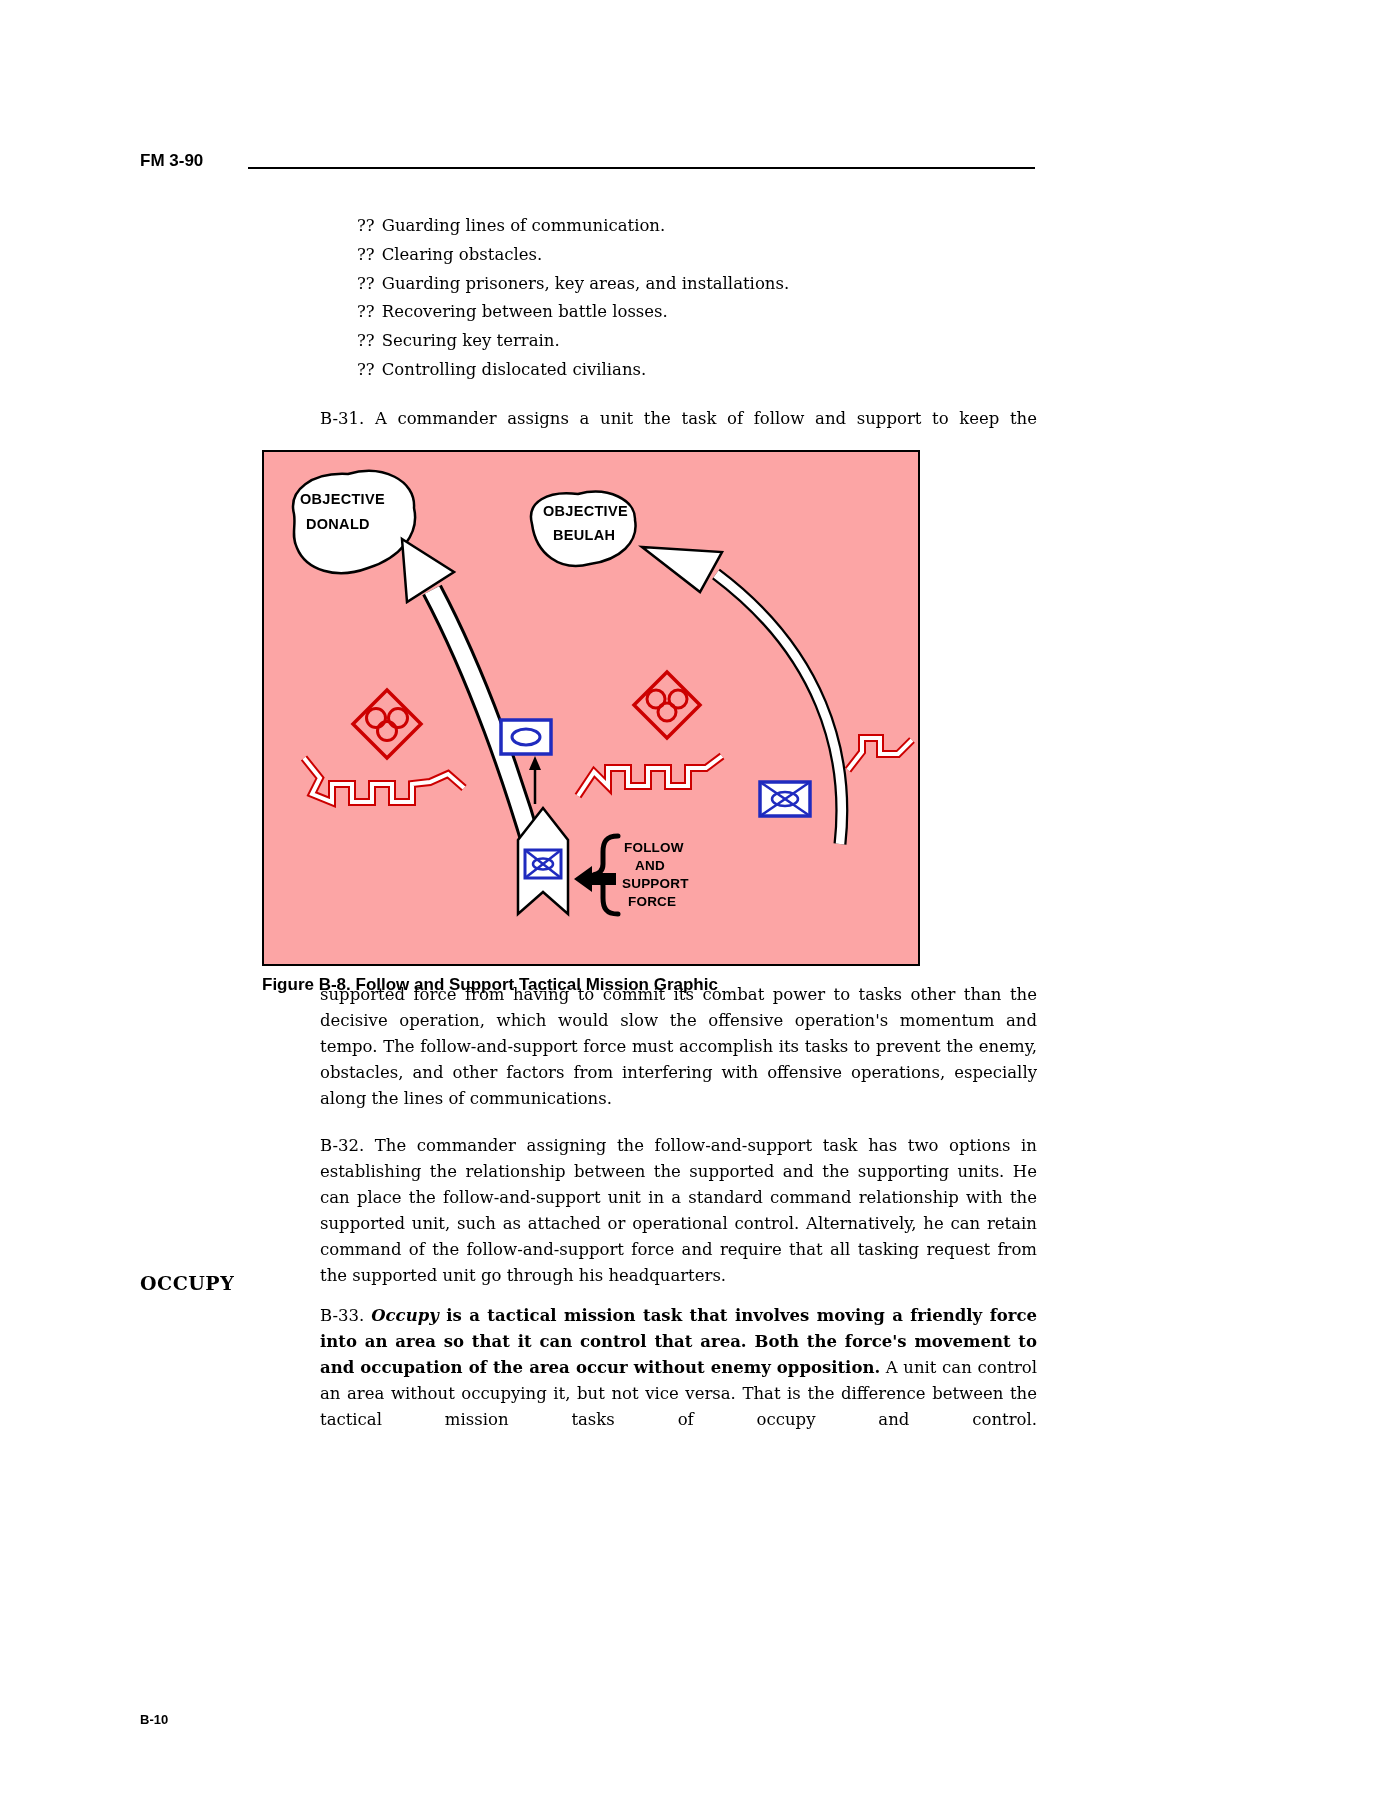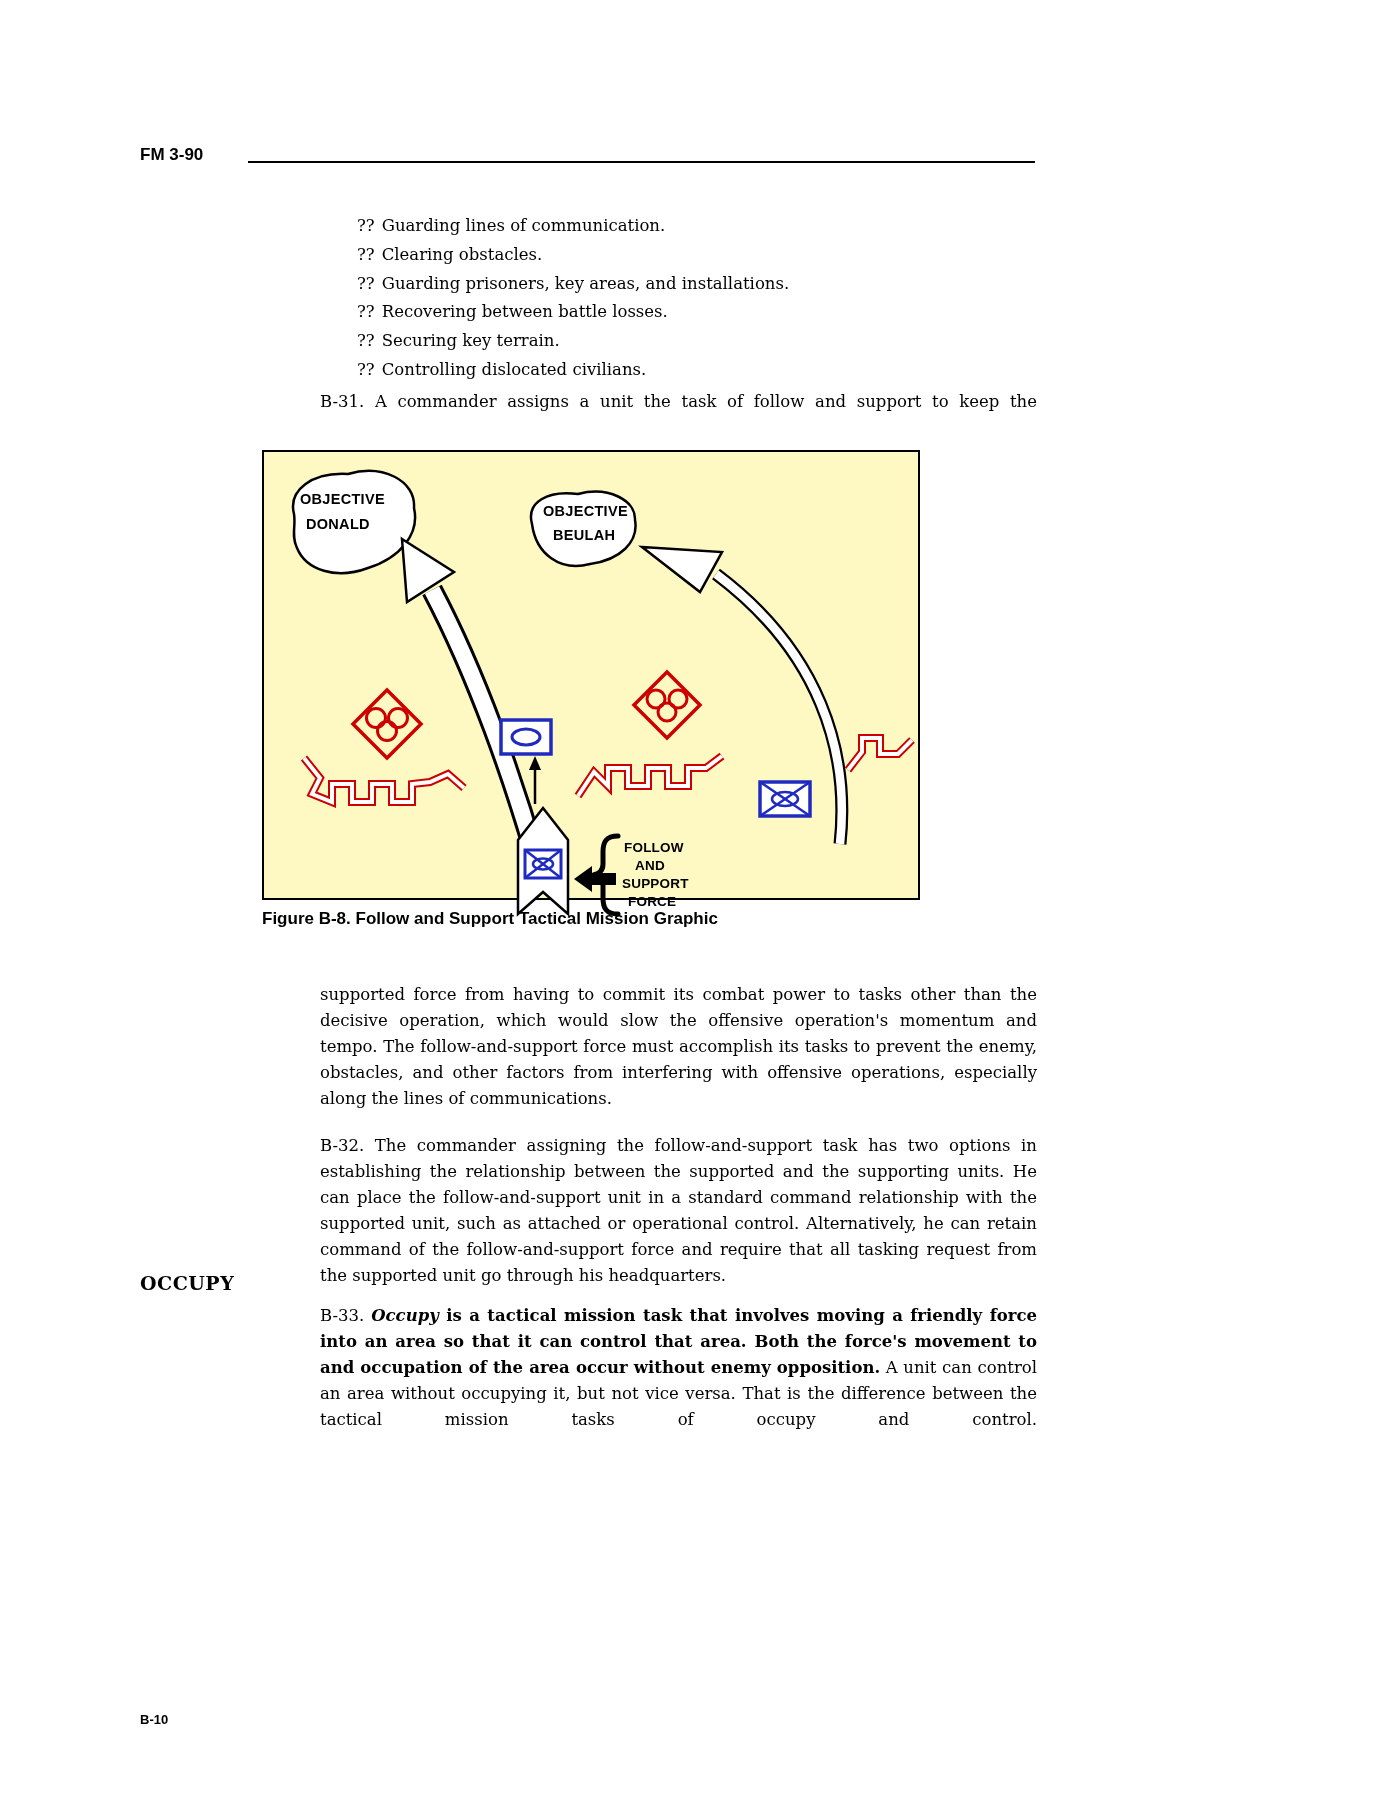--- a/index.html
+++ b/index.html
@@ -1,41 +1,41 @@
 <!DOCTYPE html>
 <html><head>
 <meta charset="utf-8">
 <style>
   html,body { margin:0; padding:0; background:#e8e8e8; }
   .page {
     position:relative; width:1391px; height:1800px; background:#ffffff;
     font-family:"DejaVu Serif", serif; color:#000; margin:0 auto; overflow:hidden;
   }
   
-  .doc-header { position:absolute; left:140px; top:145px; width:895px; display:flex; align-items:flex-end;gap:39px; }
+  .doc-header { position:absolute; left:140px; top:151px; width:895px; display:flex; align-items:flex-end;gap:39px; }
   .doc-id { font-family:"Liberation Sans", sans-serif; font-weight:bold; font-size:17px; white-space:nowrap; }
   .header-rule { flex:1; border-bottom:2px solid #000; margin-left:6px; margin-bottom:2px; height:10px; }
 
   
   .bullet-list { position:absolute; left:357px; top:212px; width:690px; }
   .bullet-row { display:flex; line-height:28.8px; font-size:16.5px; }
   .bullet-marker { margin-right:7px; white-space:pre; }
 
   
   .para { position:absolute; left:320px; width:717px; font-size:16.5px; line-height:26px; text-align:justify; }
-  .para-b31 { top:389px; text-align:justify; text-align-last:justify; }
+  .para-b31 { top:406px; text-align:justify; text-align-last:justify; }
   .para-cont { top:982px; }
   .para-b32  { top:1133px; }
   .para-b33  { top:1303px; text-align-last:justify; }
   .bold { font-weight:bold; }
   .bold-italic { font-weight:bold; font-style:italic; }
 
   
   .figure { position:absolute; left:262px; top:450px; width:658px; }
-  .figure-box { position:relative; width:658px; height:450px; border:2px solid #000; box-sizing:border-box; background:#fef9c3;padding-left:7px; }
+  .figure-box { position:relative; width:658px; height:516px; border:2px solid #000; box-sizing:border-box; background:#fca5a5;padding-left:7px; }
   .figure-box svg { position:absolute; left:0; top:0; }
   .figure-caption { margin-top:9px; text-align:left; font-family:"Liberation Sans", sans-serif; font-weight:bold; font-size:17px; }
 
   .diagram-label { font-family:"Liberation Sans", sans-serif; font-weight:bold; font-size:14.5px; letter-spacing:0.3px; }
   .force-label  { font-family:"Liberation Sans", sans-serif; font-weight:bold; font-size:13.5px; letter-spacing:0.2px; }
 
   
   .section-heading { position:absolute; left:140px; top:1272px; font-weight:bold; font-size:19px; letter-spacing:0.5px; }
 
   

